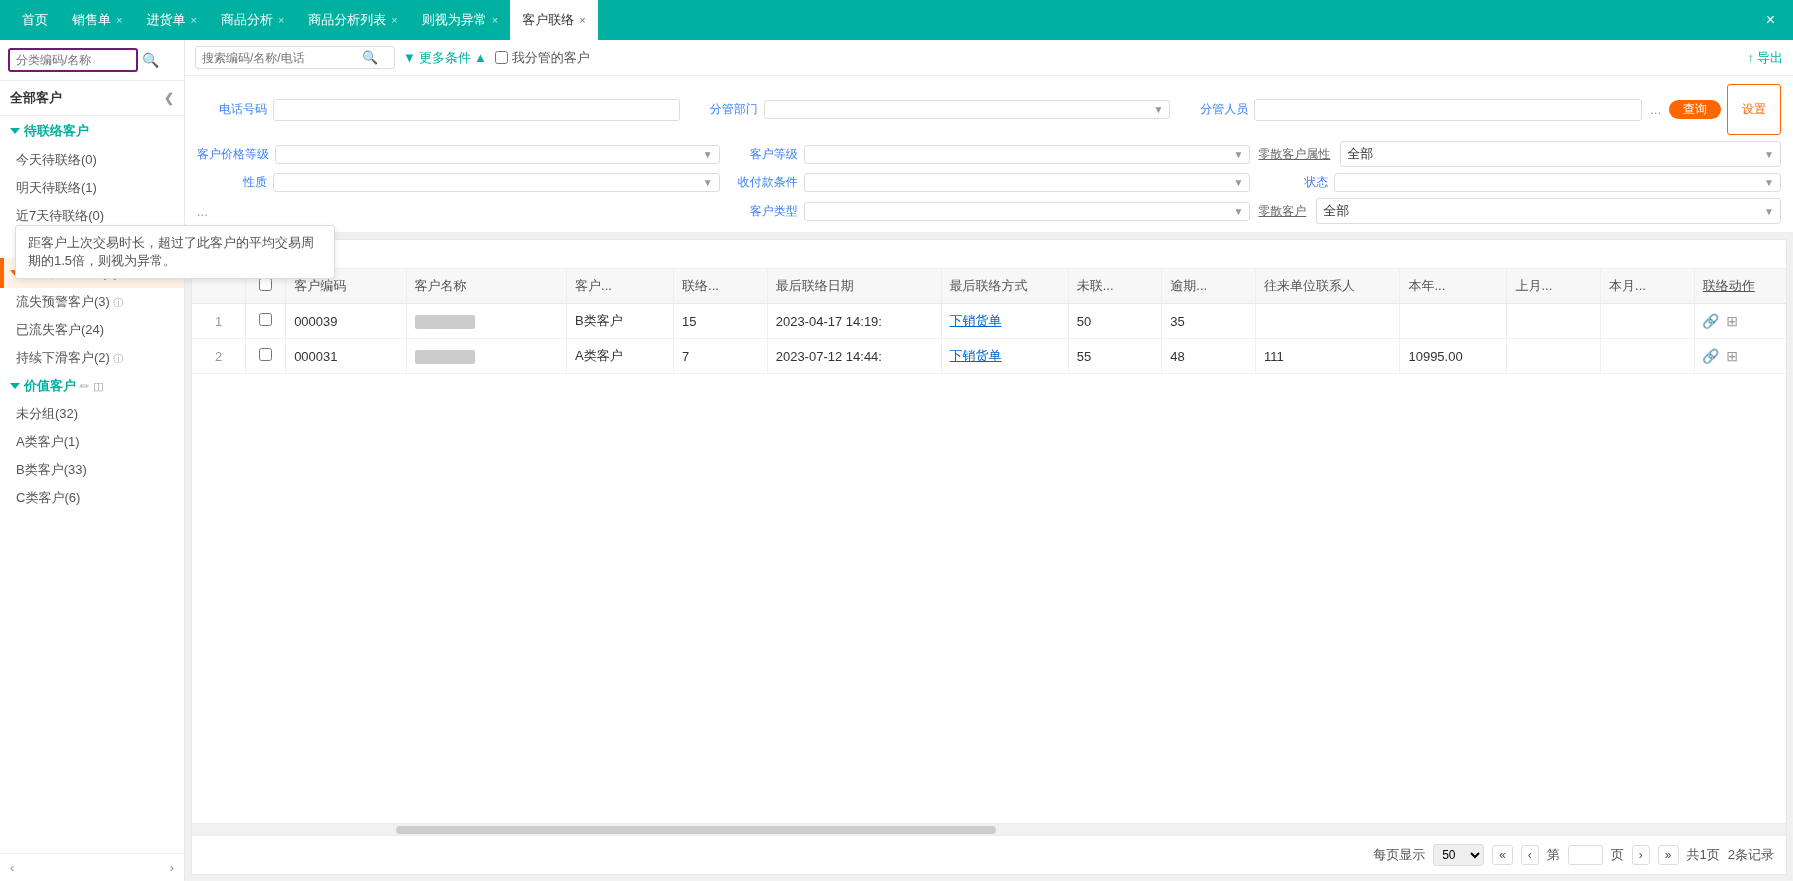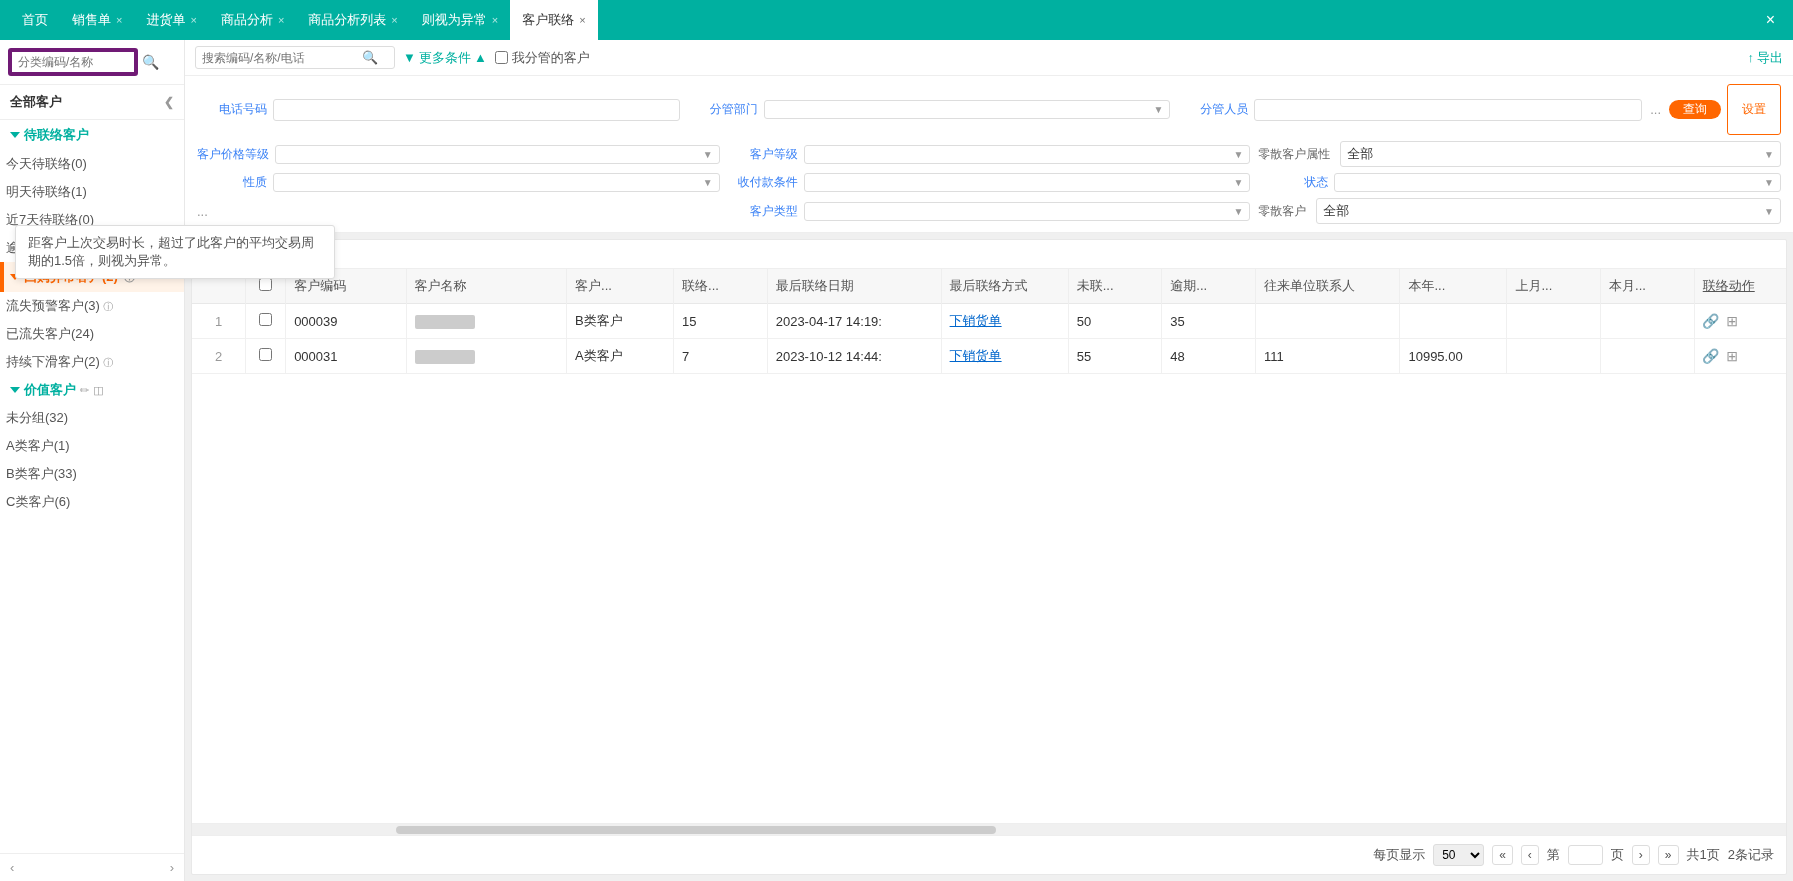--- a/index.html
+++ b/index.html
@@ -58,21 +58,21 @@
       flex-shrink: 0;
     }
     .sidebar-search {
       padding: 8px;
       border-bottom: 1px solid #eee;
       display: flex;
       align-items: center;
       gap: 4px;
     }
     .sidebar-search input {
-      border: 4px solid #701a75;
+      border: 2px solid #701a75;
       border-radius: 3px;
       padding: 3px 6px;
       font-size: 12px;
       width: 130px;
       outline: none;
     }
     .sidebar-search .search-icon-btn {
       color: #999;
       cursor: pointer;
       font-size: 14px;
@@ -95,21 +95,21 @@
     .sidebar-section-title {
       padding: 6px 10px;
       color: #00b0a0;
       font-weight: bold;
       font-size: 12px;
       display: flex;
       align-items: center;
       gap: 4px;
     }
     .sidebar-item {
-      padding: 5px 10px 5px 6px;
+      padding: 5px 10px 5px 16px;
       color: #555;
       cursor: pointer;
       font-size: 12px;
       white-space: nowrap;
     }
     .sidebar-item-group {
       padding: 5px 10px 5px 10px;
       color: #555;
       cursor: pointer;
       font-size: 12px;
@@ -248,20 +248,21 @@
       border: 1px solid #ff6600;
       border-radius: 3px;
       padding: 16px 14px;
       cursor: pointer;
       font-size: 12px;
     }
     .inline-label {
       color: #666;
       font-size: 12px;
       white-space: nowrap;
+      text-decoration: underline;
     }
     .inline-select-box {
       display: flex;
       align-items: center;
       gap: 4px;
       flex: 1;
     }
 
     
     .table-container {
@@ -740,21 +741,21 @@
               </td>
             </tr>
 
             <tr>
               <td class="col-num">2</td>
               <td class="col-checkbox"><input type="checkbox" style=""></td>
               <td class="col-code">000031</td>
               <td class="col-name"><span class="name-blur"></span></td>
               <td class="col-type">A类客户</td>
               <td class="col-contact">7</td>
-              <td class="col-date">2023-10-12 14:44:</td>
+              <td class="col-date">2023-07-12 14:44:</td>
               <td class="col-last-contact"><span class="link-text">下销货单</span></td>
               <td class="col-unread">55</td>
               <td class="col-overdue">48</td>
               <td class="col-unit">111</td>
               <td class="col-year">10995.00</td>
               <td class="col-lastmonth"></td>
               <td class="col-thismonth"></td>
               <td class="col-action">
                 <div class="action-icons">
                   <span class="action-icon">🔗</span>

